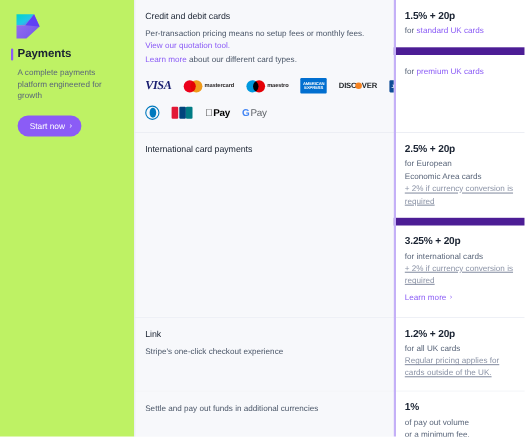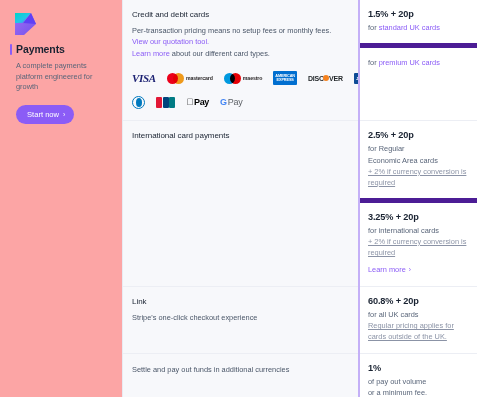--- a/index.html
+++ b/index.html
@@ -13,21 +13,21 @@
     position: relative;
     width: 477px; height: 397px;
     display: flex;
     background: #ffffff;
   }
 
   
   .promo {
     width: 122px;
     flex: 0 0 122px;
-    background: #fca5a5;
+    background: #bef264;
     padding: 10px 10px 0 10px;
     position: relative;
   }
   .promo-logo {
     width: 26px; height: 24px;
     margin: 2px 0 7px 2px;
     position: relative;
   }
   .promo-title-wrap {
     display: flex;
@@ -126,21 +126,21 @@
   }
   .lnk {
     color: #8b5cf6;
     text-decoration: none;
     cursor: pointer;
   }
 
   
   .price-block {
     padding: 9px 10px 10px 10px;
-    border-bottom: 5px solid #4c1d95;
+    border-bottom: 7px solid #4c1d95;
   }
   .price-block:last-child { border-bottom: none; }
   .price-amt {
     font-size: 9.2px;
     font-weight: bold;
     color: #1a2332;
     letter-spacing: -0.15px;
     margin-bottom: 3px;
   }
   .price-line {
@@ -350,21 +350,21 @@
       </div>
     </div>
 
     <div class="row">
       <div class="cell-desc">
         <div class="desc-title">International card payments</div>
       </div>
       <div class="cell-price">
         <div class="price-block">
           <div class="price-amt">2.5% + 20p</div>
-          <div class="price-line">for Regular</div>
+          <div class="price-line">for European</div>
           <div class="price-line">Economic Area cards</div>
           <div class="price-note">+ 2% if currency conversion is required</div>
         </div>
         <div class="price-block">
           <div class="price-amt">3.25% + 20p</div>
           <div class="price-line">for international cards</div>
           <div class="price-note">+ 2% if currency conversion is required</div>
           <a class="price-link">
             <span>Learn more</span>
             <span class="chev">›</span>
@@ -373,21 +373,21 @@
       </div>
     </div>
 
     <div class="row">
       <div class="cell-desc">
         <div class="desc-title">Link</div>
         <div class="desc-body">Stripe's one-click checkout experience</div>
       </div>
       <div class="cell-price">
         <div class="price-block">
-          <div class="price-amt">60.8% + 20p</div>
+          <div class="price-amt">1.2% + 20p</div>
           <div class="price-line">for all UK cards</div>
           <div class="price-note">Regular pricing applies for cards outside of the UK.</div>
         </div>
       </div>
     </div>
 
     <div class="row">
       <div class="cell-desc">
         <div class="desc-body">Settle and pay out funds in additional currencies</div>
       </div>

